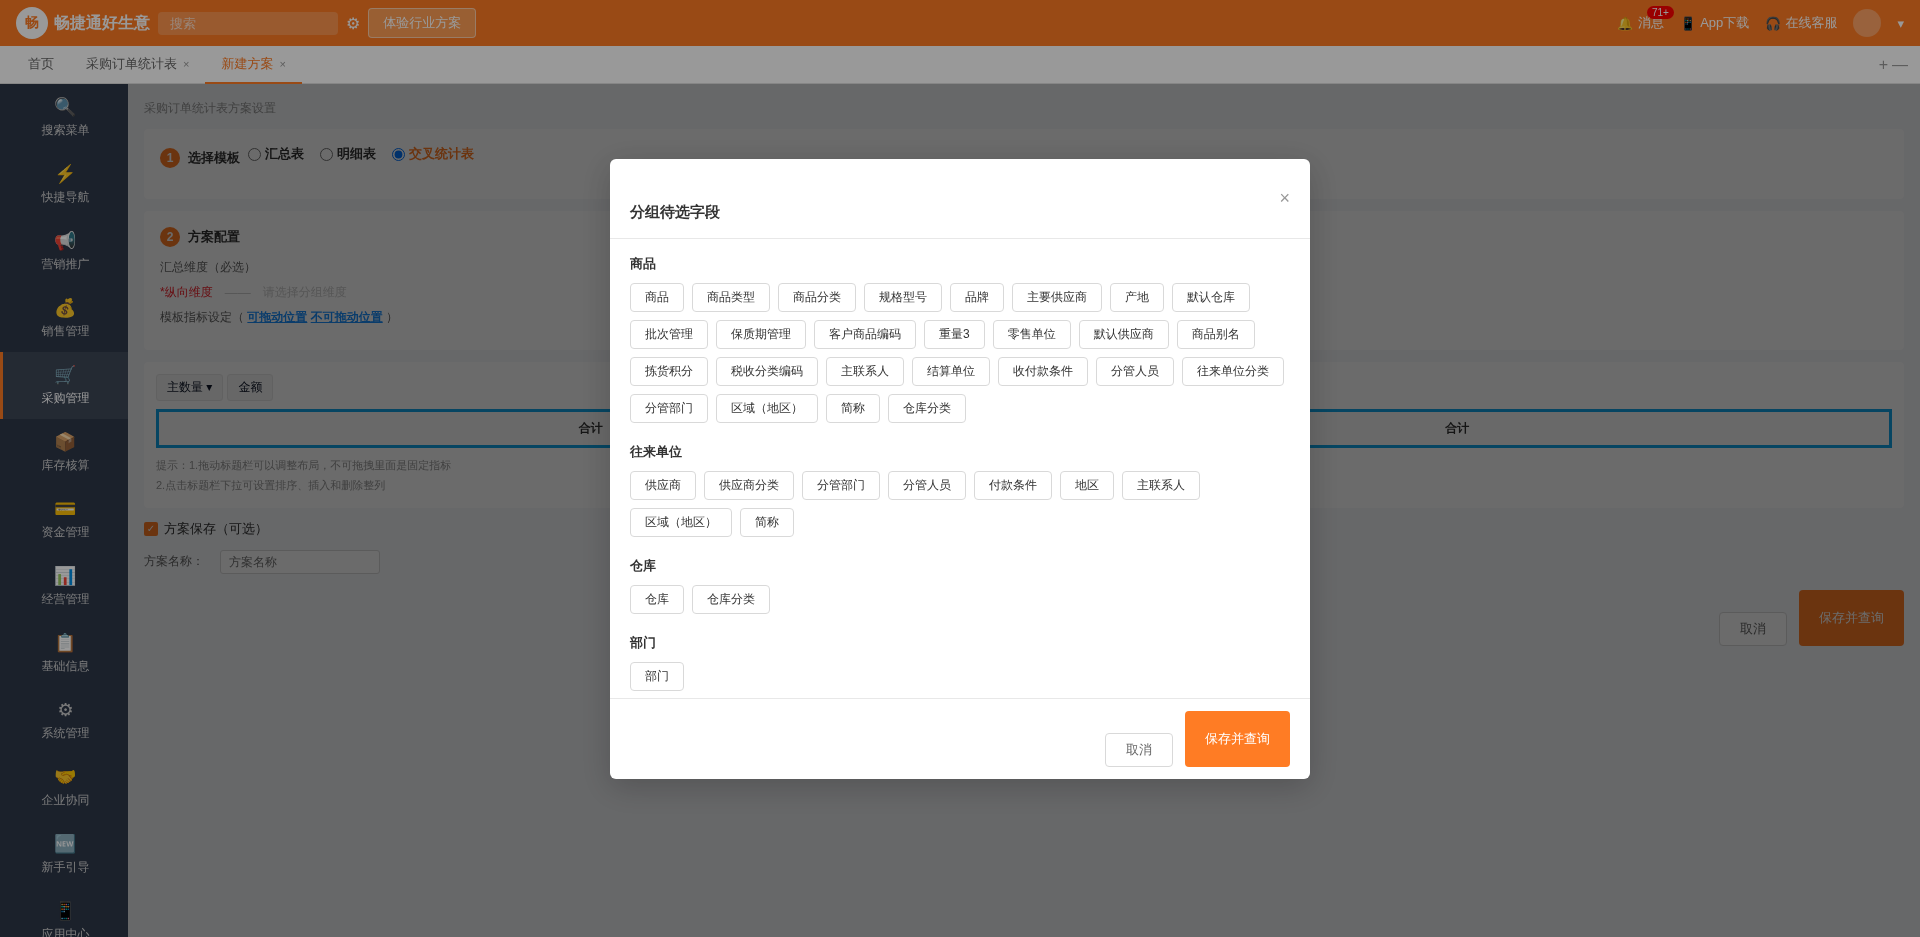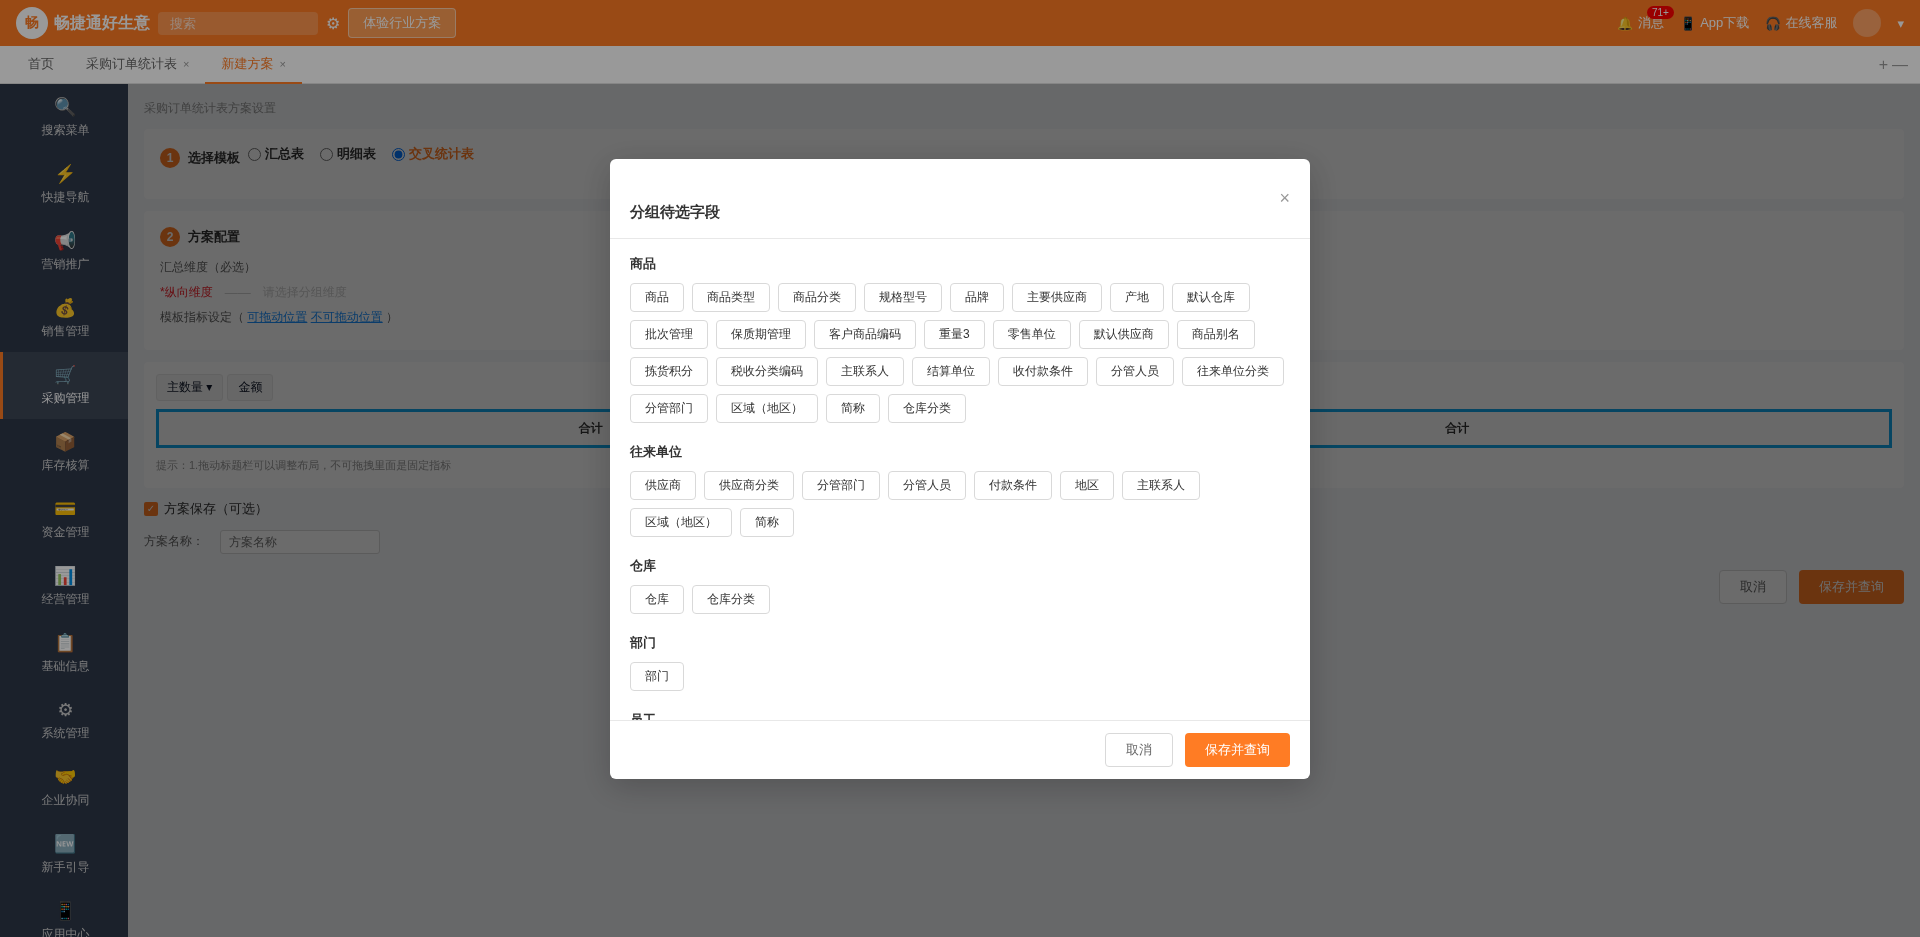--- a/index.html
+++ b/index.html
@@ -10,21 +10,21 @@
       height: 46px;
       background: #ff7c24;
       display: flex;
       align-items: center;
       padding: 0 16px;
       justify-content: space-between;
     }
     .top-bar-left { display: flex; align-items: center; gap: 8px; }
     .logo { color: white; font-size: 16px; font-weight: bold; display: flex; align-items: center; gap: 6px; }
     .logo-icon { width: 32px; height: 32px; background: white; border-radius: 50%; display: flex; align-items: center; justify-content: center; color: #ff7c24; font-weight: bold; font-size: 14px; }
-    .top-search { background: rgba(255,255,255,0.2); border: none; border-radius: 4px; padding: 4px 12px; color: white; width: 160px; font-size: 13px; }
+    .top-search { background: rgba(255,255,255,0.2); border: none; border-radius: 4px; padding: 4px 12px; color: white; width: 180px; font-size: 13px; }
     .top-search::placeholder { color: rgba(255,255,255,0.7); }
     .gear-btn { background: none; border: none; color: white; cursor: pointer; font-size: 16px; }
     .experience-btn { background: #ff9f55; border: 1px solid rgba(255,255,255,0.5); color: white; padding: 5px 14px; border-radius: 4px; cursor: pointer; font-size: 13px; }
     .top-bar-right { display: flex; align-items: center; gap: 16px; color: white; font-size: 13px; }
     .top-icon-item { display: flex; align-items: center; gap: 4px; cursor: pointer; position: relative; }
     .badge { background: red; color: white; border-radius: 10px; font-size: 10px; padding: 1px 5px; position: absolute; top: -8px; right: -10px; }
     .avatar { width: 28px; height: 28px; background: rgba(255,255,255,0.3); border-radius: 50%; }
 
     
     .tab-bar {
@@ -127,21 +127,21 @@
       flex: 1;
     }
     .modal-footer {
       padding: 12px 20px;
       border-top: 1px solid #e8e8e8;
       display: flex;
       justify-content: flex-end;
       gap: 12px;
       flex-shrink: 0;
     }
-    .btn-cancel { padding: 7px 20px; border: 1px solid #d9d9d9; background: white; border-radius: 4px; cursor: pointer; font-size: 13px; color: #666; }
+    .btn-cancel { padding: 7px 20px; border: 1px solid #d9d9d9; background: white; border-radius: 4px; cursor: pointer; font-size: 13px; color: #666; margin-top: 22px; }
     .btn-primary { padding: 7px 20px; background: #ff7c24; border: none; border-radius: 4px; cursor: pointer; font-size: 13px; color: white; }
 
     
     .field-section { margin-bottom: 20px; }
     .field-section-title { font-size: 13px; font-weight: bold; color: #333; margin-bottom: 10px; }
     .field-tags { display: flex; flex-wrap: wrap; gap: 8px; }
     .field-tag {
       border: 1px solid #d9d9d9;
       border-radius: 4px;
       padding: 5px 14px;
@@ -165,21 +165,21 @@
     .table-area { background: white; border-radius: 4px; padding: 12px; }
     .table-header { display: flex; gap: 4px; margin-bottom: 8px; }
     .stat-chip { background: #f5f5f5; border: 1px solid #e8e8e8; padding: 4px 10px; border-radius: 3px; font-size: 12px; color: #0f172a; cursor: pointer; }
     table { width: 100%; border-collapse: collapse; font-size: 12px; }
     th { background: #fafafa; border: 3px solid #0ea5e9; padding: 8px; text-align: center; }
     .note-text { font-size: 11px; color: #999; margin-top: 8px; line-height: 1.8; }
     .save-option { display: flex; align-items: center; gap: 6px; margin: 12px 0; font-size: 13px; }
     .checkbox-checked { width: 14px; height: 14px; background: #ff7c24; border-radius: 2px; display: inline-flex; align-items: center; justify-content: center; color: white; font-size: 10px; }
     .scheme-name-input { border: 1px solid #d9d9d9; border-radius: 3px; padding: 4px 8px; width: 160px; font-size: 12px; }
     .position-section { margin: 8px 0; font-size: 12px; color: #666; }
-    .pos-label { color: #1890ff; text-decoration: underline; cursor: pointer; }
+    .pos-label { color: #1890ff; text-decoration: underline; cursor: pointer; font-weight: bold; }
   </style>
 </head>
 <body>
 
 <div class="top-bar">
   <div class="top-bar-left">
     <div class="logo">
       <div class="logo-icon">畅</div>
       <span>畅捷通好生意</span>
     </div>
@@ -337,20 +337,21 @@
       <table>
         <tbody>
             <tr>
           <th>合计</th>
           <th>合计</th>
         </tr>
       </tbody>
         </table>
       <div class="note-text">
         <div>提示：1.拖动标题栏可以调整布局，不可拖拽里面是固定指标</div>
+        <div>   2.点击标题栏下拉可设置排序、插入和删除整列</div>
       </div>
     </div>
 
     <div class="save-option">
       <span class="checkbox-checked">✓</span>
       <span>方案保存（可选）</span>
     </div>
     <div style="display:flex;align-items:center;gap:16px;margin-bottom:8px;">
       <span style="font-size:12px;color:#666;">方案名称：</span>
       <input class="scheme-name-input" placeholder="方案名称" style="">

